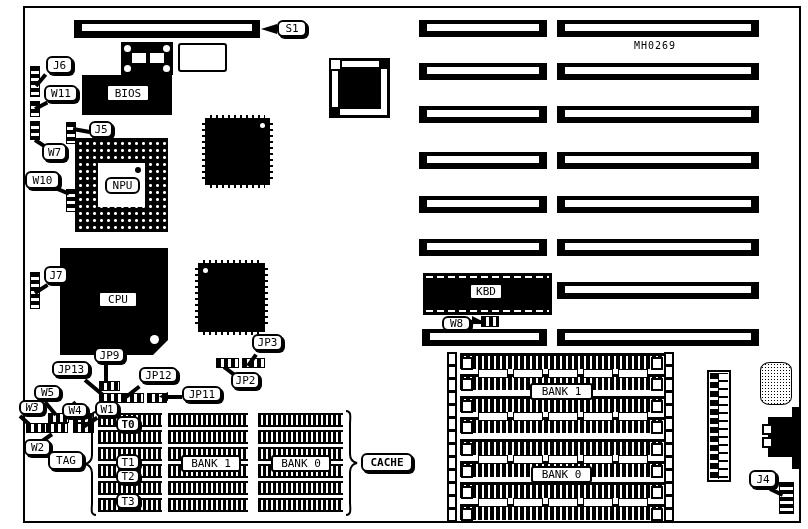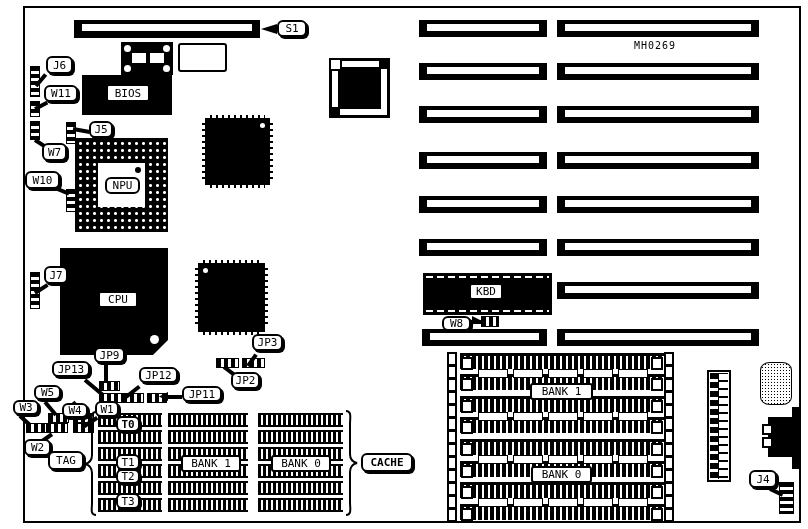--- a/index.html
+++ b/index.html
@@ -273,21 +273,21 @@
   <div class="bubble" style="left:25px;top:171px;width:35px;height:18px;">W10</div>
   <div class="bubble" style="left:44px;top:266px;width:24px;height:18px;text-align:center;">J7</div>
   <div class="bubble" style="left:94px;top:347px;width:31px;height:16px;">JP9</div>
   <div class="bubble" style="left:52px;top:361px;width:38px;height:16px;">JP13</div>
   <div class="bubble" style="left:139px;top:367px;width:39px;height:16px;">JP12</div>
   <div class="bubble" style="left:182px;top:386px;width:40px;height:16px;">JP11</div>
   <div class="bubble" style="left:231px;top:372px;width:29px;height:17px;">JP2</div>
   <div class="bubble" style="left:252px;top:334px;width:31px;height:17px;">JP3</div>
   <div class="bubble" style="left:34px;top:385px;width:27px;height:15px;">W5</div>
   <div class="bubble" style="left:62px;top:403px;width:26px;height:15px;">W4</div>
-  <div class="bubble" style="left:13px;top:400px;width:26px;height:15px;">W3</div>
+  <div class="bubble" style="left:19px;top:400px;width:26px;height:15px;font-style:italic;">W3</div>
   <div class="bubble" style="left:24px;top:439px;width:27px;height:17px;">W2</div>
   <div class="bubble" style="left:95px;top:401px;width:24px;height:16px;">W1</div>
   <div class="bubble" style="left:442px;top:316px;width:29px;height:15px;">W8</div>
   <div class="bubble" style="left:749px;top:470px;width:28px;height:18px;">J4</div>
 
   <div class="bubble" style="left:48px;top:451px;width:36px;height:19px;">TAG</div>
   <div class="bubble" style="left:361px;top:453px;width:52px;height:19px;font-weight:bold;">CACHE</div>
   <div class="bubble round" style="left:116px;top:416px;width:24px;height:16px;font-weight:bold;">T0</div>
   <div class="bubble round" style="left:116px;top:454px;width:24px;height:16px;">T1</div>
   <div class="bubble round" style="left:116px;top:469px;width:24px;height:15px;">T2</div>

